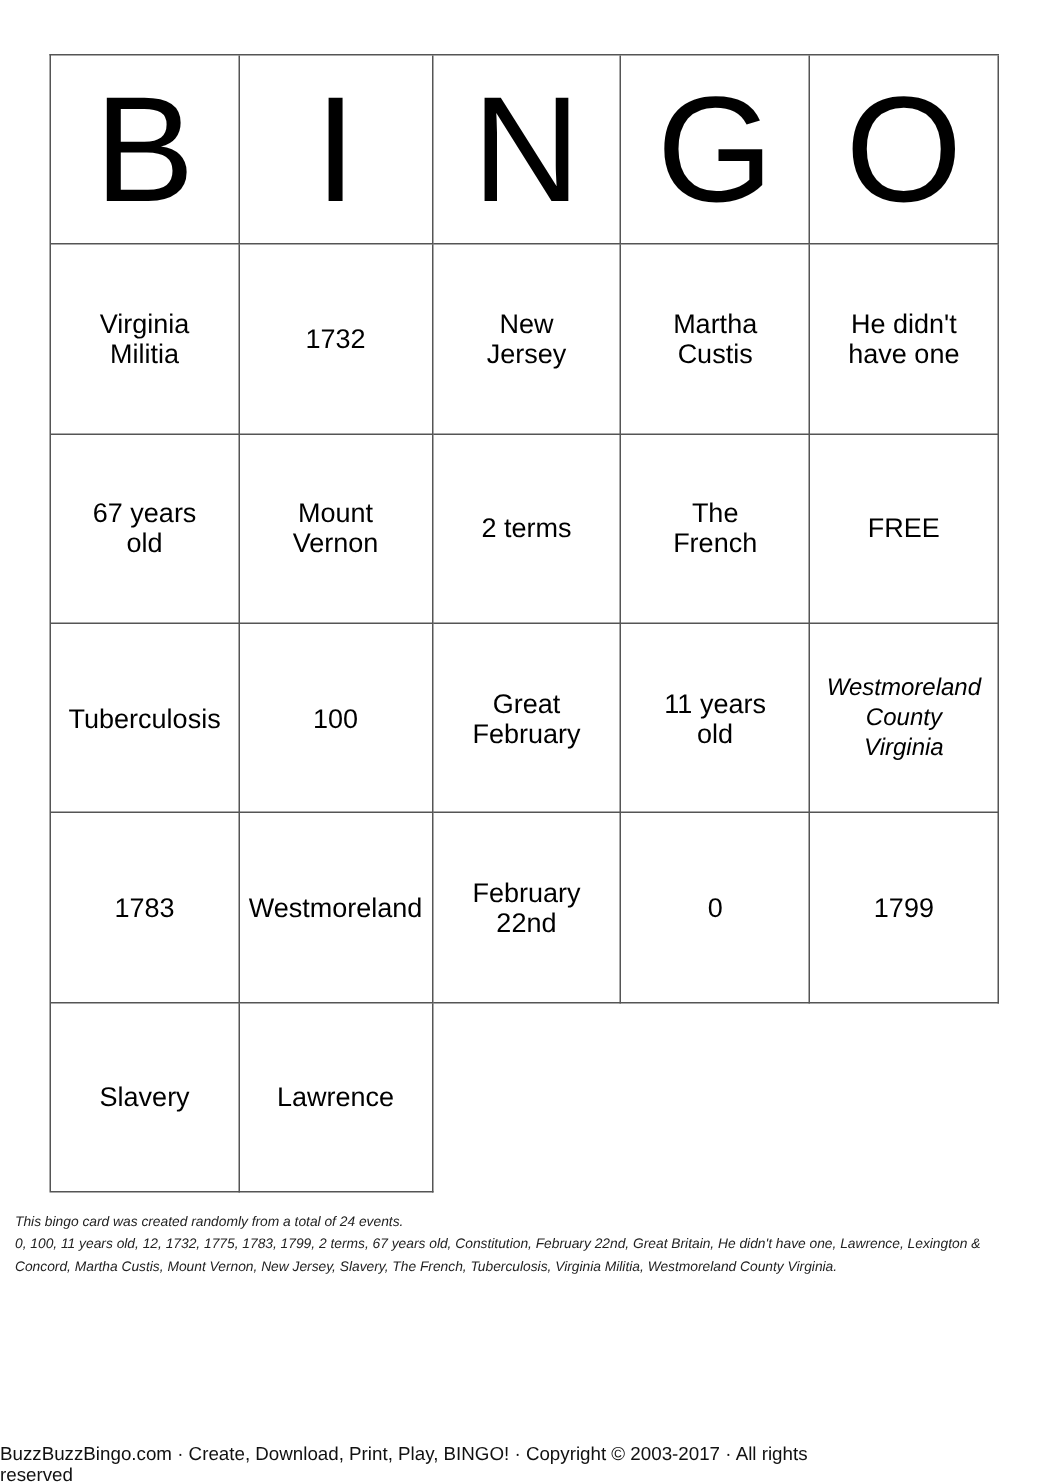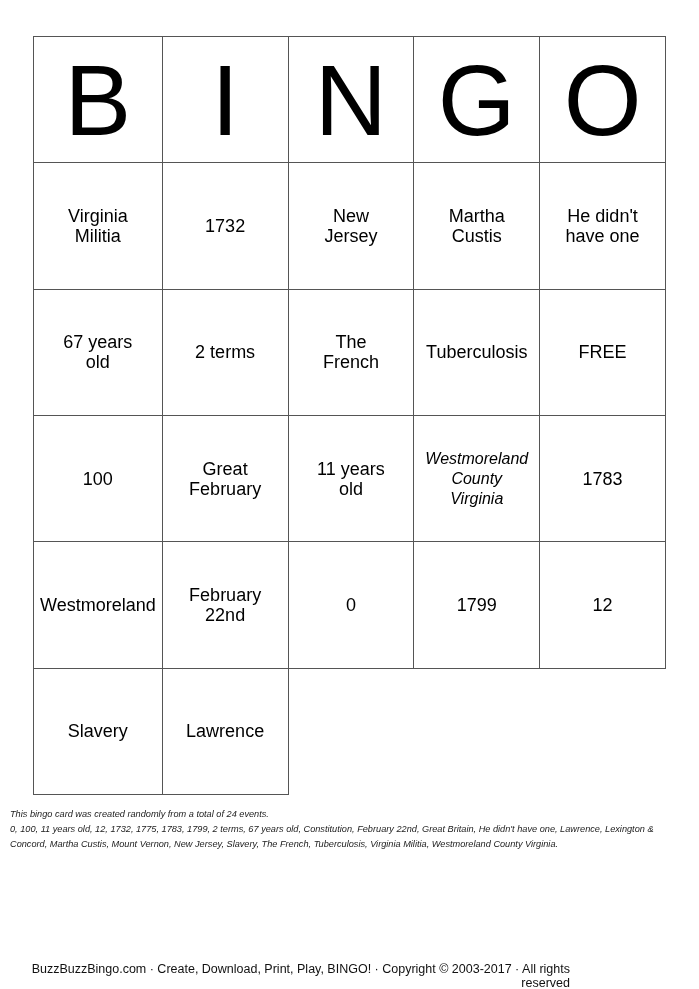--- a/index.html
+++ b/index.html
@@ -59,21 +59,21 @@
       font-size: 9.2px;
       line-height: 15px;
       color: #222222;
       font-style: italic;
     }
     .footer {
       position: absolute;
       left: 0;
       top: 962px;
       width: 570px;
-      text-align: right;
+      text-align: left;
       font-size: 12.5px;
       color: #111111;
     }
   </style>
 </head>
 <body>
 
 <div class="card">
   <div class="cell header">B</div>
   <div class="cell header">I</div>
@@ -86,43 +86,44 @@
   <div class="cell">1732</div>
   <div class="cell">New
 Jersey</div>
   <div class="cell">Martha
 Custis</div>
 
   <div class="cell">He didn't
 have one</div>
   <div class="cell">67 years
 old</div>
+  <div class="cell">Mount
+Vernon</div>
   <div class="cell">2 terms</div>
   <div class="cell">The
 French</div>
 
+  <div class="cell">FREE</div>
   <div class="cell">Tuberculosis</div>
-  <div class="cell">FREE</div>
   <div class="cell">100</div>
   <div class="cell">Great
 February</div>
 
   <div class="cell">11 years
 old</div>
   <div class="cell small">Westmoreland
 County
 Virginia</div>
   <div class="cell">1783</div>
   <div class="cell">Westmoreland</div>
   <div class="cell">February
 22nd</div>
 
   <div class="cell">0</div>
   <div class="cell">1799</div>
-  <div class="cell">12</div>
   <div class="cell">Slavery</div>
   <div class="cell">Lawrence</div>
 </div>
 
 <div class="note">
   <div>This bingo card was created randomly from a total of 24 events.</div>
   <div>0, 100, 11 years old, 12, 1732, 1775, 1783, 1799, 2 terms, 67 years old, Constitution, February 22nd, Great Britain, He didn't have one, Lawrence, Lexington &amp; Concord, Martha Custis, Mount Vernon, New Jersey, Slavery, The French, Tuberculosis, Virginia Militia, Westmoreland County  Virginia.</div>
 </div>
 
 <div class="footer">BuzzBuzzBingo.com · Create, Download, Print, Play, BINGO! · Copyright © 2003-2017 · All rights reserved</div>

